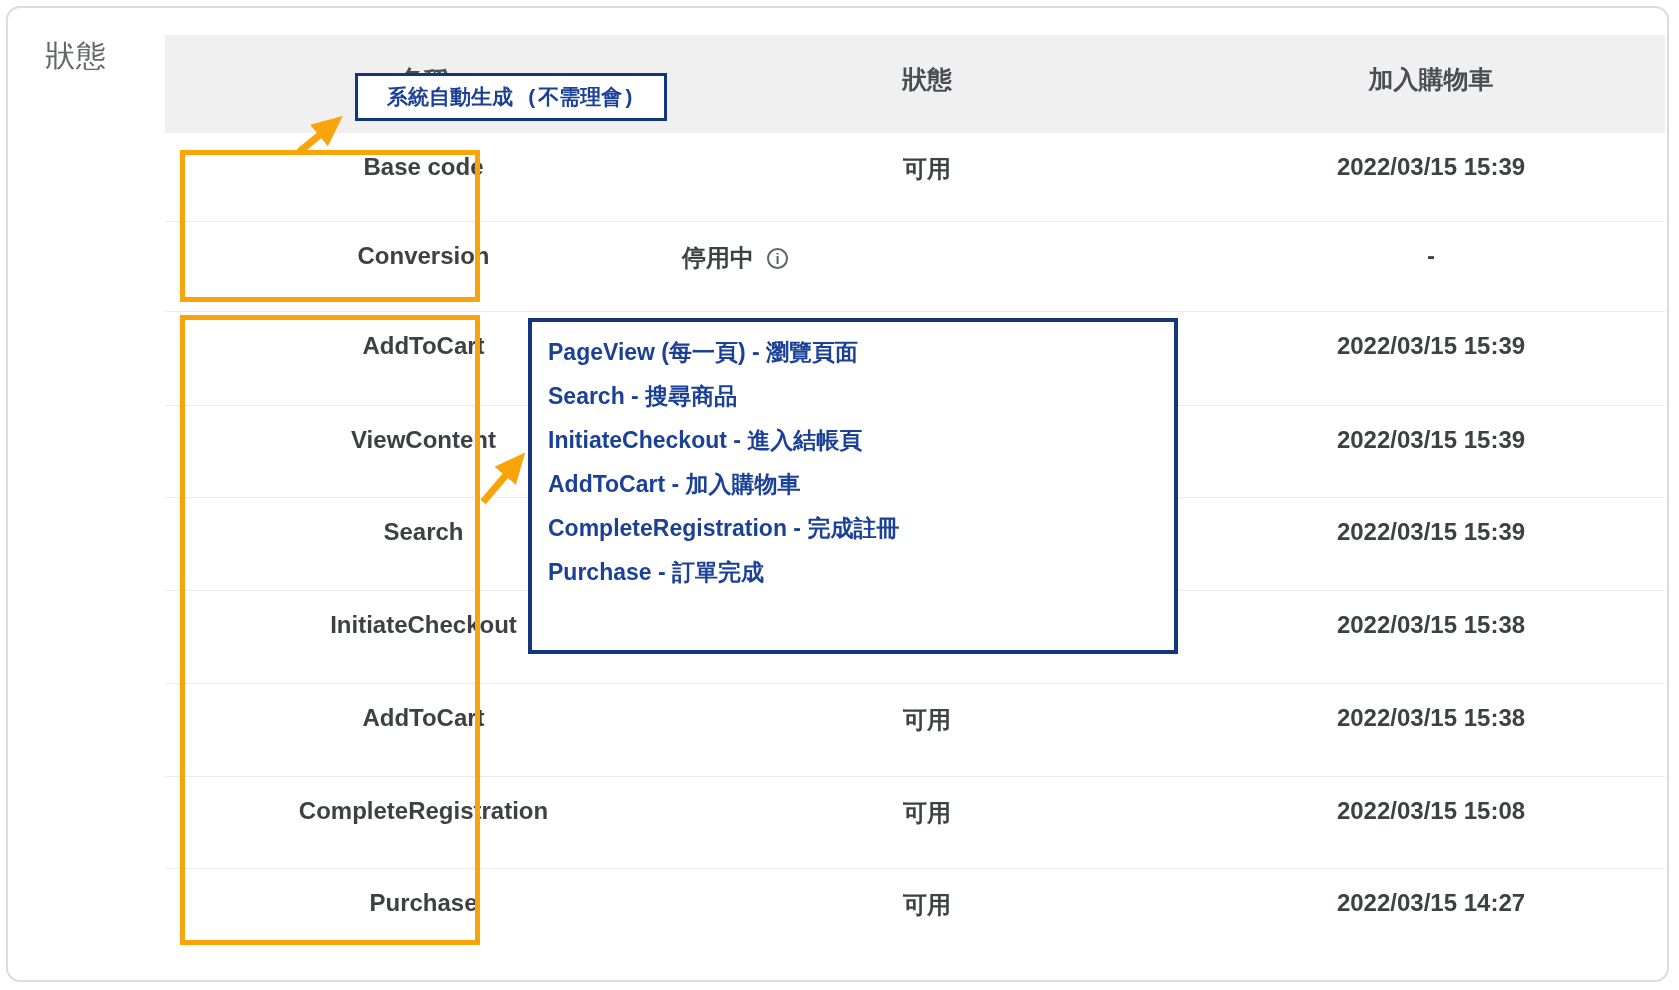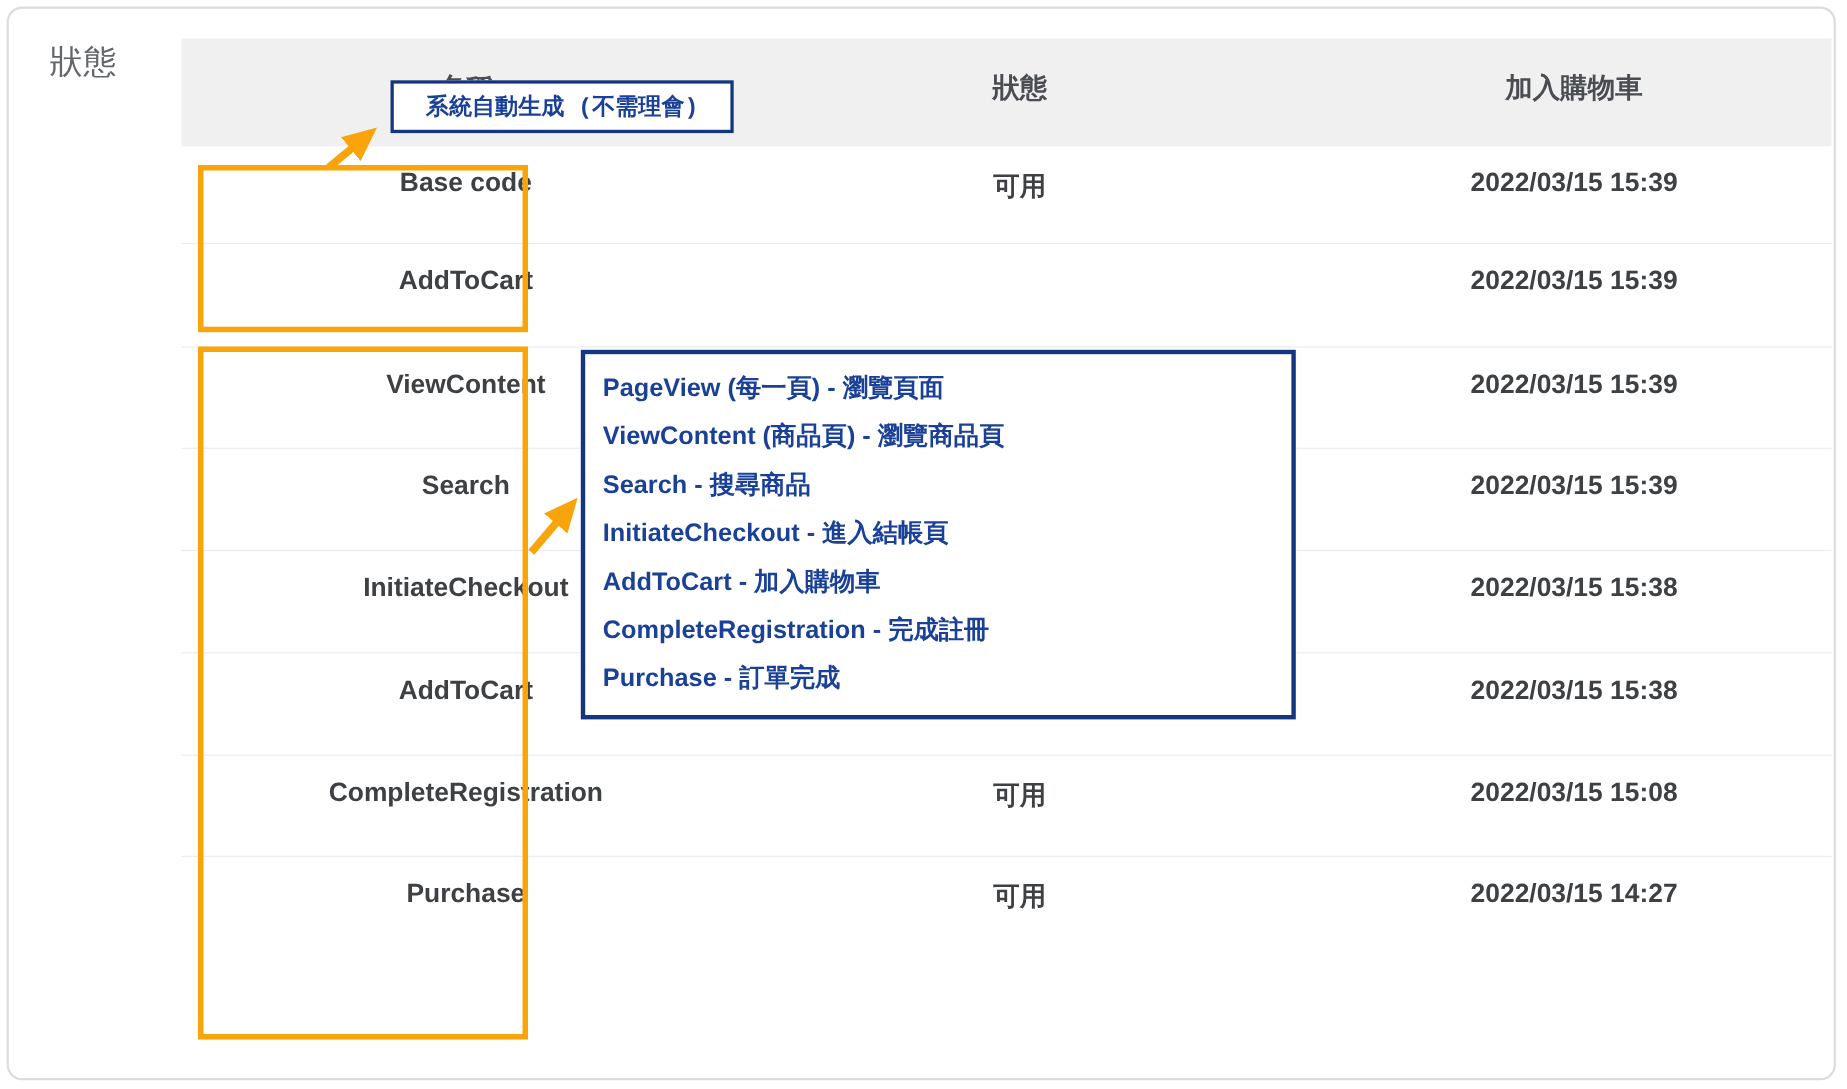--- a/index.html
+++ b/index.html
@@ -78,20 +78,30 @@
     <div class="th">狀態</div>
     <div class="th">加入購物車</div>
   </div>
 
   <div class="row r1">
     <div class="td">Base code</div>
     <div class="td">可用</div>
     <div class="td">2022/03/15 15:39</div>
   </div>
 
+  <div class="row r2">
+    <div class="td">Conversion</div>
+    <div class="td">
+      <span class="status-wrap">
+        <span>停用中</span>
+        <span class="info">i</span>
+      </span>
+    </div>
+    <div class="td">-</div>
+  </div>
 
   <div class="row r3">
     <div class="td">AddToCart</div>
     <div class="td"></div>
     <div class="td">2022/03/15 15:39</div>
   </div>
 
   <div class="row r4">
     <div class="td">ViewContent</div>
     <div class="td"></div>
@@ -129,21 +139,20 @@
   </div>
 </div>
 
 <div class="hl-box b1"></div>
 <div class="hl-box b2"></div>
 
 <div class="note n1">系統自動生成 (不需理會)</div>
 
 <div class="note n2">
   <div>PageView (每一頁) - 瀏覽頁面</div>
-  <div>ViewContent (商品頁) - 瀏覽商品頁</div>
   <div>Search - 搜尋商品</div>
   <div>InitiateCheckout - 進入結帳頁</div>
   <div>AddToCart - 加入購物車</div>
   <div>CompleteRegistration - 完成註冊</div>
   <div>Purchase - 訂單完成</div>
 </div>
 
 <svg class="arrows" viewBox="0 0 1679 990">
   <defs>
     <marker id="ah" markerWidth="4.6" markerHeight="4" refX="2.6" refY="2" orient="auto">

